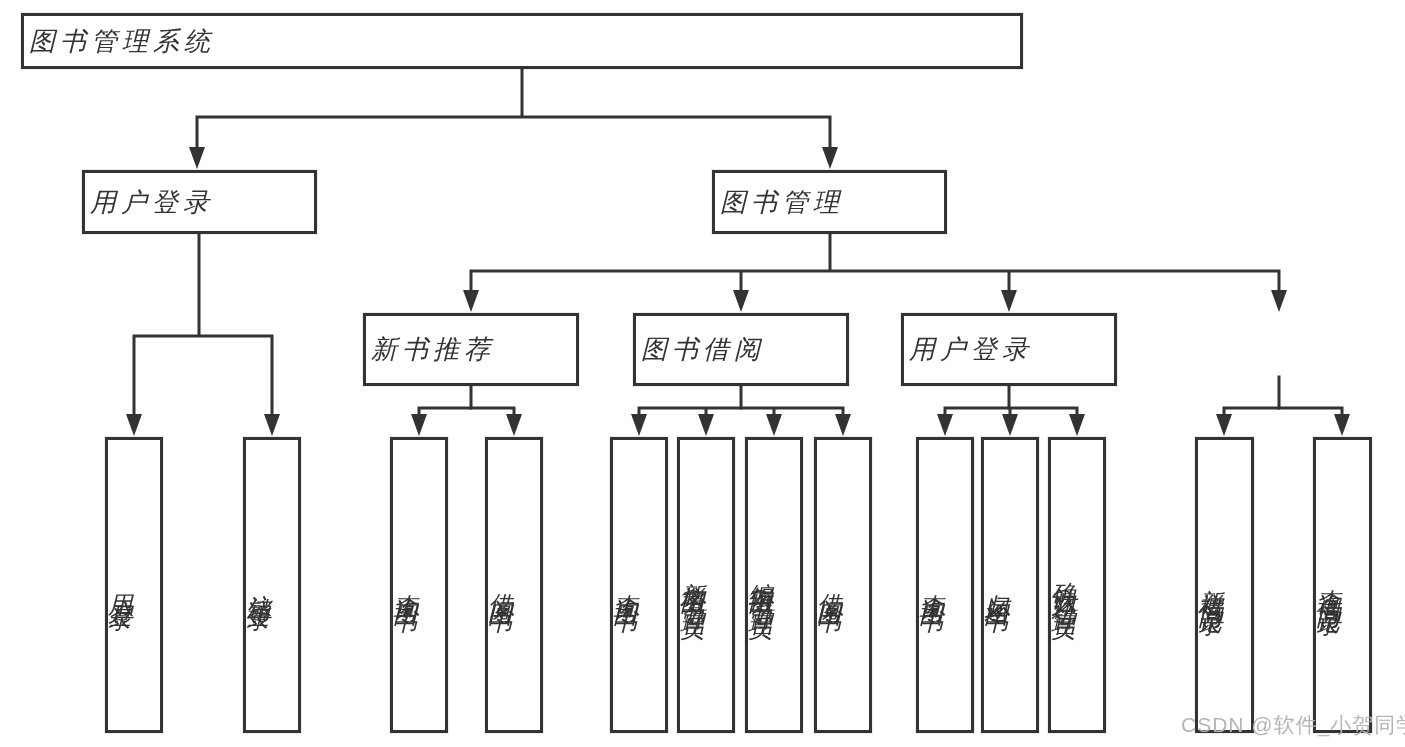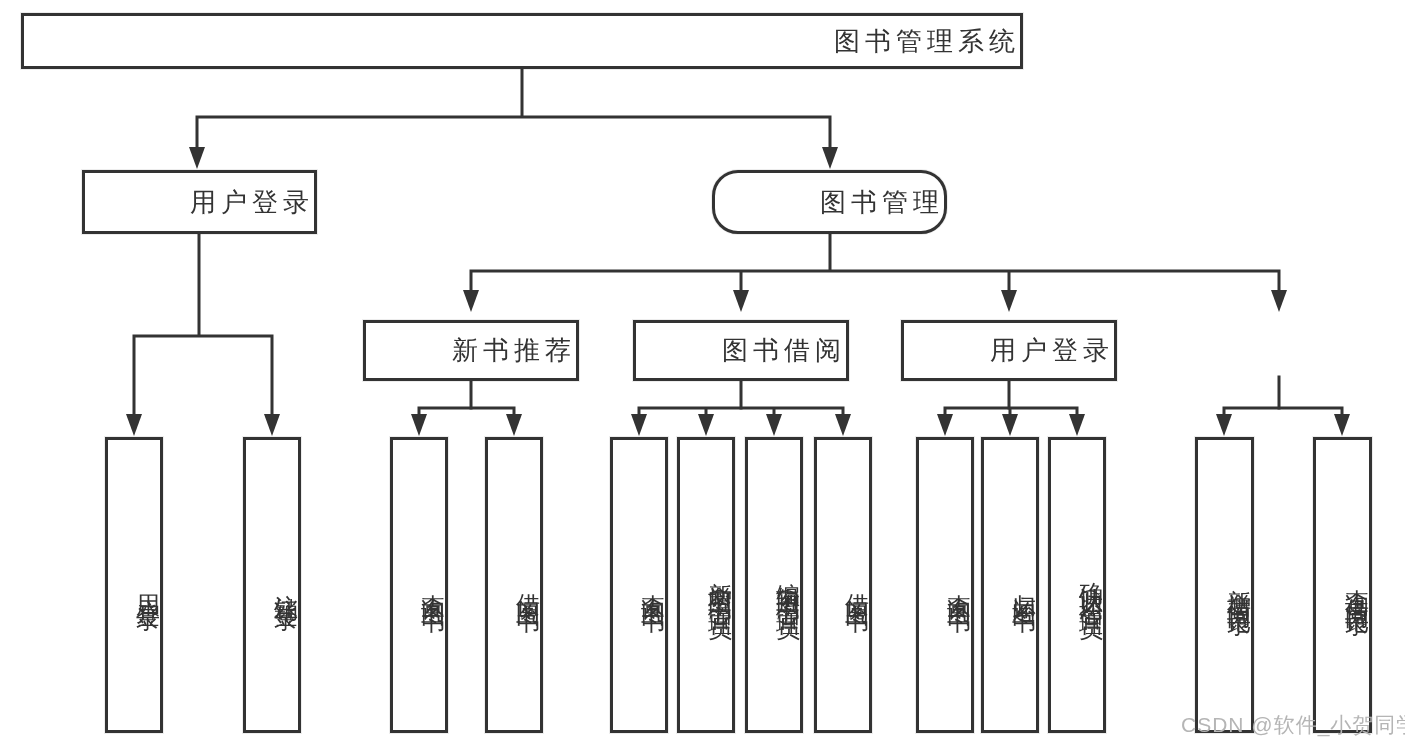--- a/index.html
+++ b/index.html
@@ -10,44 +10,45 @@
     font-family:"Liberation Sans","DejaVu Sans",sans-serif;
     color:#333333;
     overflow:hidden;
   }
   #wires{position:absolute;left:0;top:0;z-index:0;}
   .box{
     position:absolute;
     box-sizing:border-box;
     background:#ffffff;
     border:3px solid #333333;
-    display:flex;align-items:center;justify-content:flex-end;
+    display:flex;align-items:center;justify-content:flex-start;
     z-index:1;
     box-shadow:0 0 0 1px rgba(0,0,0,0.07);
+    font-style:italic;
   }
   .hlabel{
     font-size:26px;
     letter-spacing:5px;
     text-indent:5px;
     white-space:nowrap;
   }
   .leaf span{
     writing-mode:vertical-rl;
     text-orientation:mixed;
     font-size:24px;
     letter-spacing:5px;
     line-height:1;
   }
   
   .n-root{left:21px;top:13px;width:1002px;height:56px;}
   .n-user-login{left:82px;top:170px;width:235px;height:64px;}
-  .n-book-mgmt{left:712px;top:170px;width:235px;height:64px;border-radius:26px;}
-  .n-l3{top:320px;width:216px;height:61px;}
+  .n-book-mgmt{left:712px;top:170px;width:235px;height:64px;}
+  .n-l3{top:313px;width:216px;height:73px;}
   .n-newbook{left:363px;}
-  .n-borrowing{left:633px;padding-left:48px;}
+  .n-borrowing{left:633px;}
   .n-current{left:901px;}
   .n-records{left:1171px;}
   .leaf{top:437px;width:58px;height:296px;}
   .wm{
     position:absolute;
     left:1181px;top:711px;
     z-index:3;
     font-size:21px;
     letter-spacing:1px;
     color:#b5b5b5;

